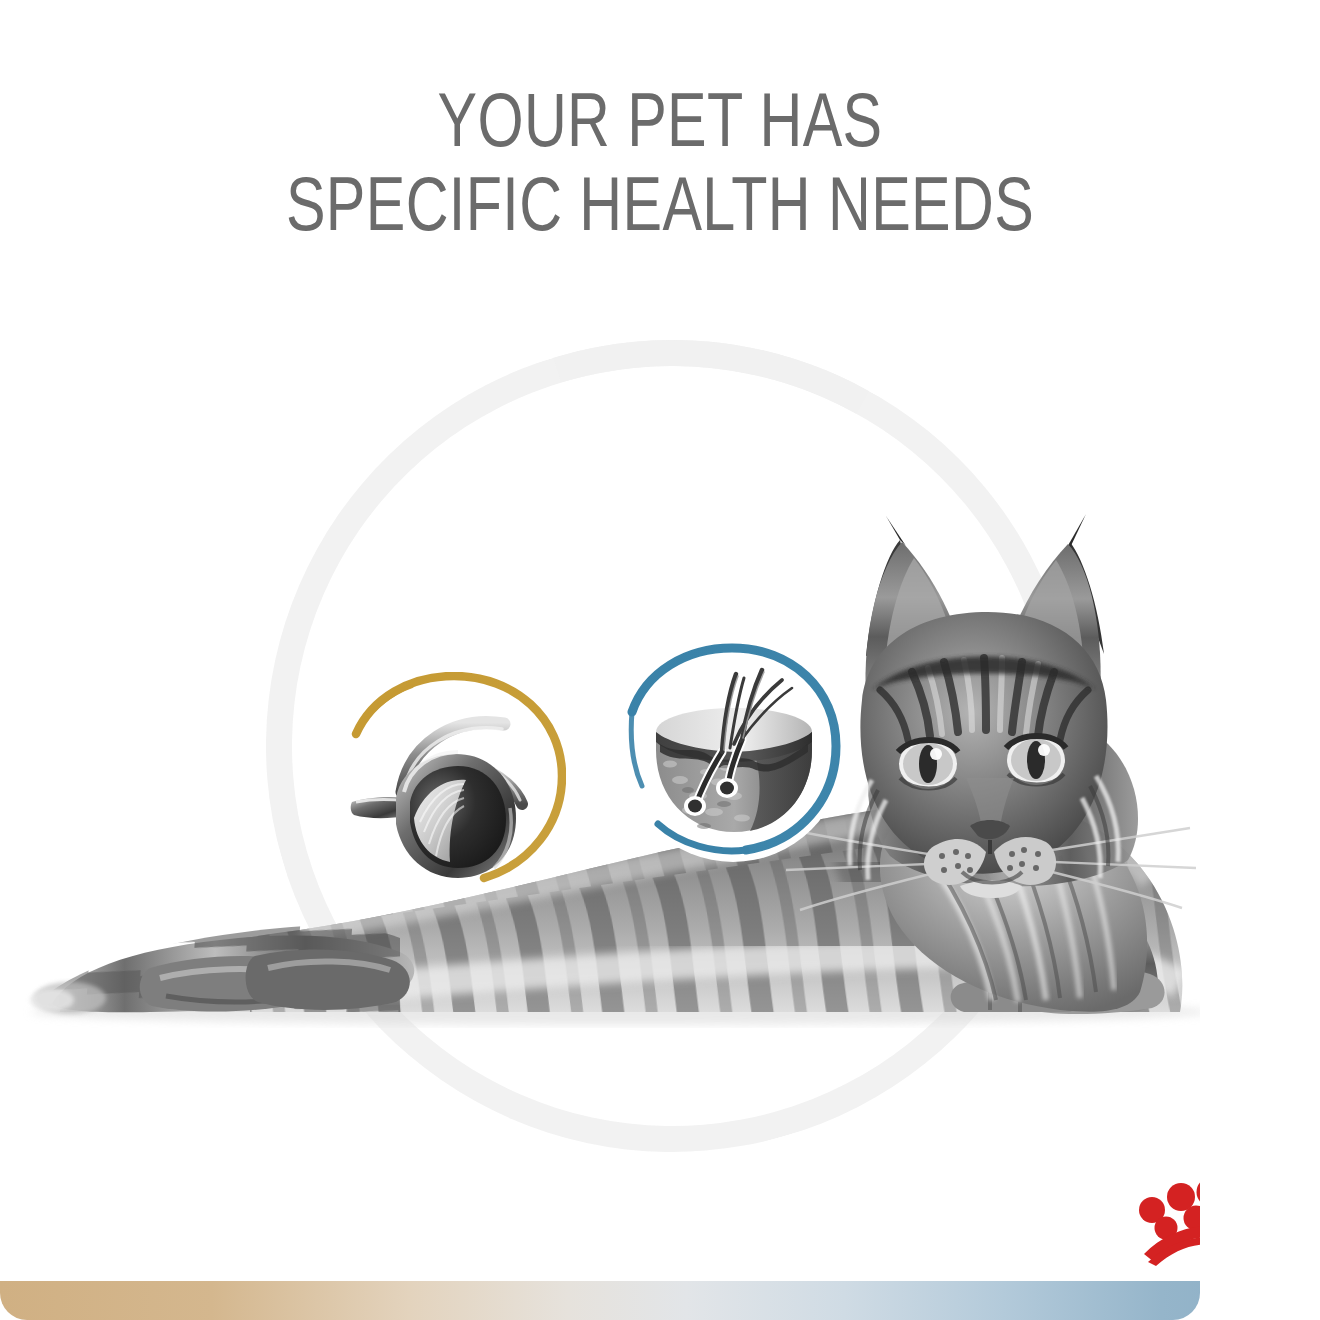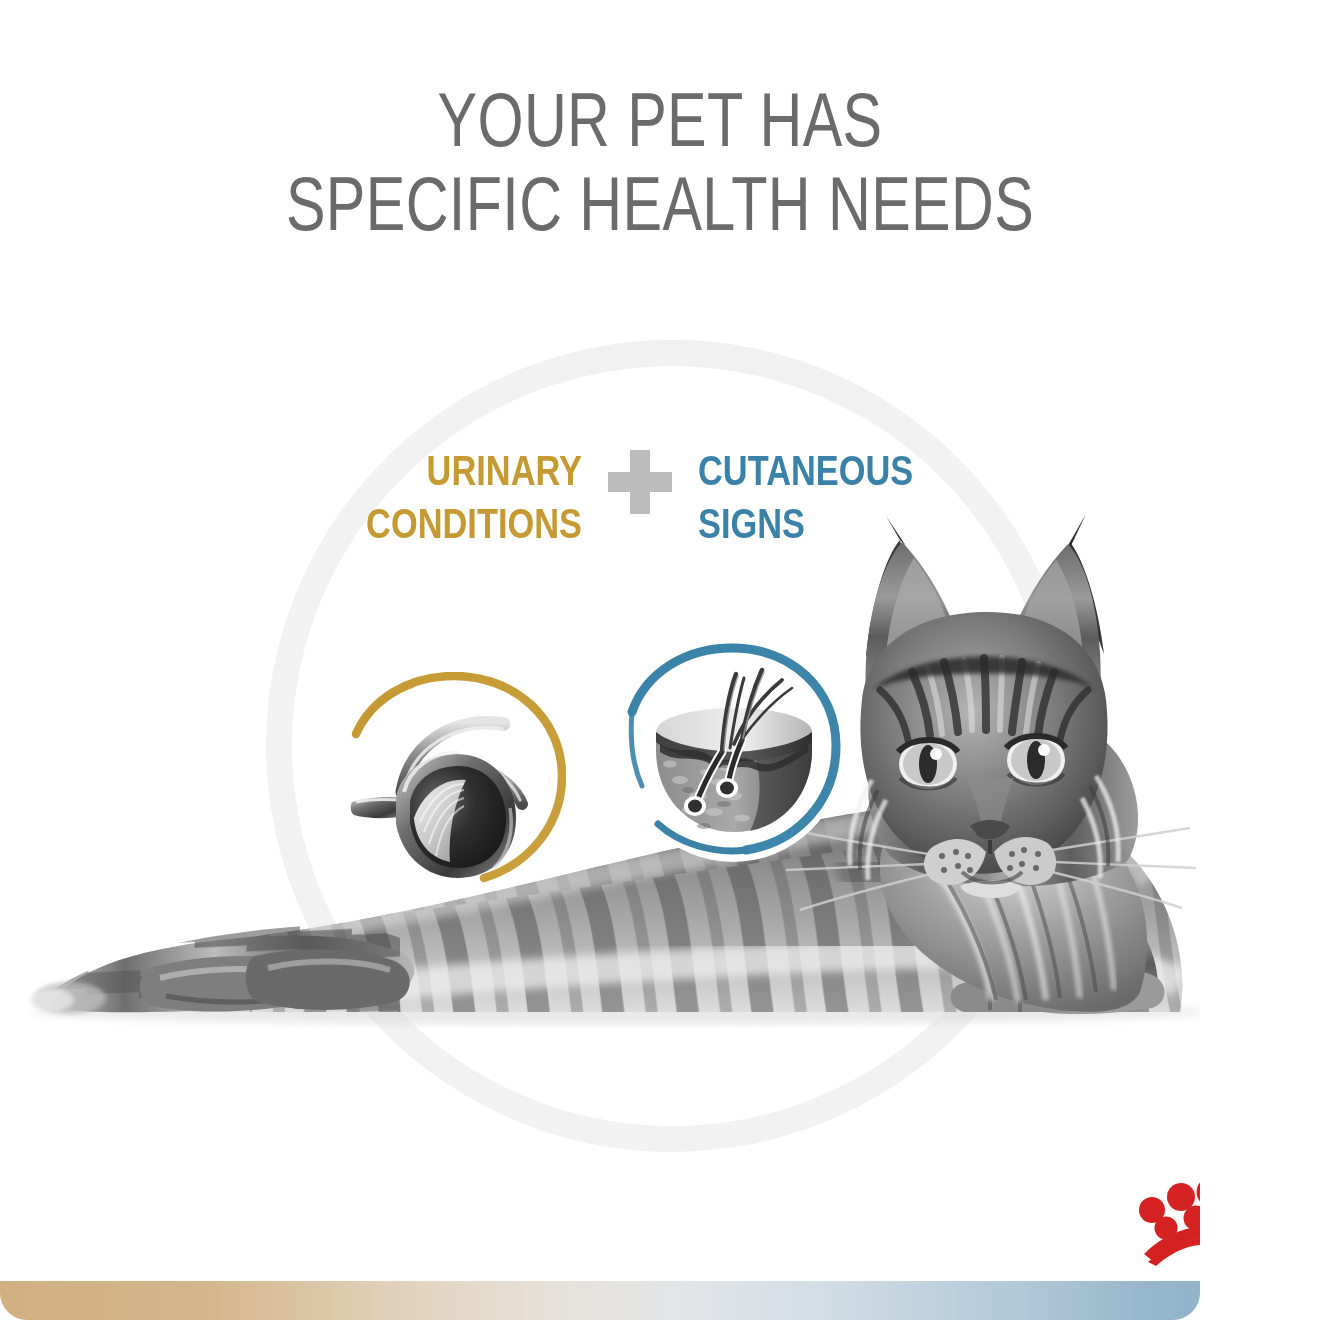--- a/index.html
+++ b/index.html
@@ -152,27 +152,20 @@
 <body>
 
 <div id="stage">
 
   <div class="bg-ring"></div>
   <div class="bg-ring-2"></div>
 
   <h1 class="headline">YOUR PET HAS
 SPECIFIC HEALTH NEEDS</h1>
 
-  <div class="labels">
-    <div class="lbl lbl-left">URINARY
-CONDITIONS</div>
-    <div class="plus"></div>
-    <div class="lbl lbl-right">CUTANEOUS
-SIGNS</div>
-  </div>
 
   <svg class="cat-layer" viewBox="0 0 1320 1320" xmlns="http://www.w3.org/2000/svg">
     <defs>
       <linearGradient id="furA" x1="0" y1="0" x2="0" y2="1">
         <stop offset="0" stop-color="#6d6d6d"></stop>
         <stop offset=".35" stop-color="#9a9a9a"></stop>
         <stop offset=".6" stop-color="#5c5c5c"></stop>
         <stop offset="1" stop-color="#8d8d8d"></stop>
       </linearGradient>
       <linearGradient id="furB" x1="0" y1="0" x2="1" y2="0">

